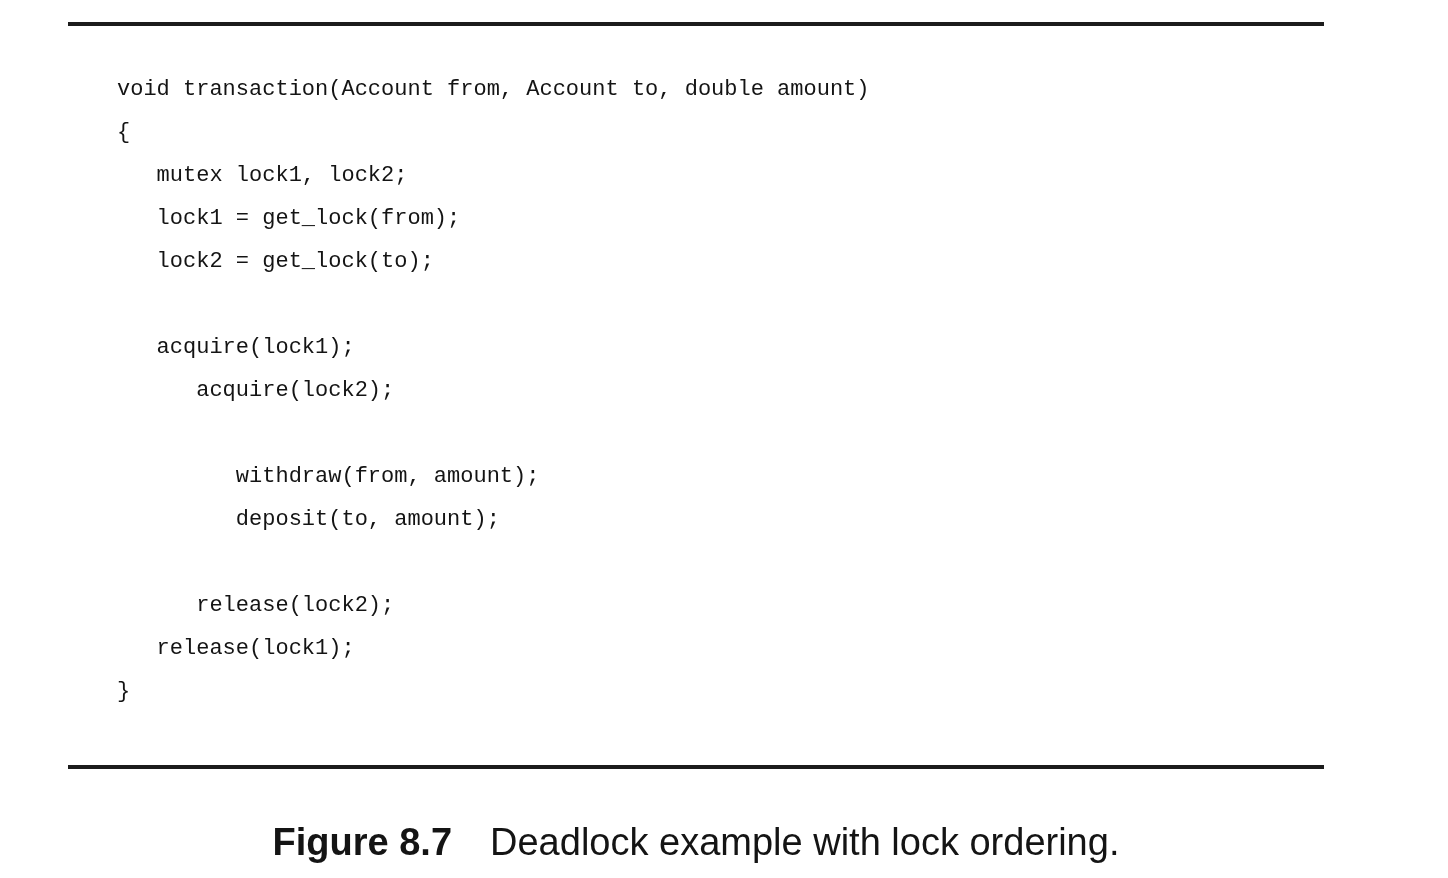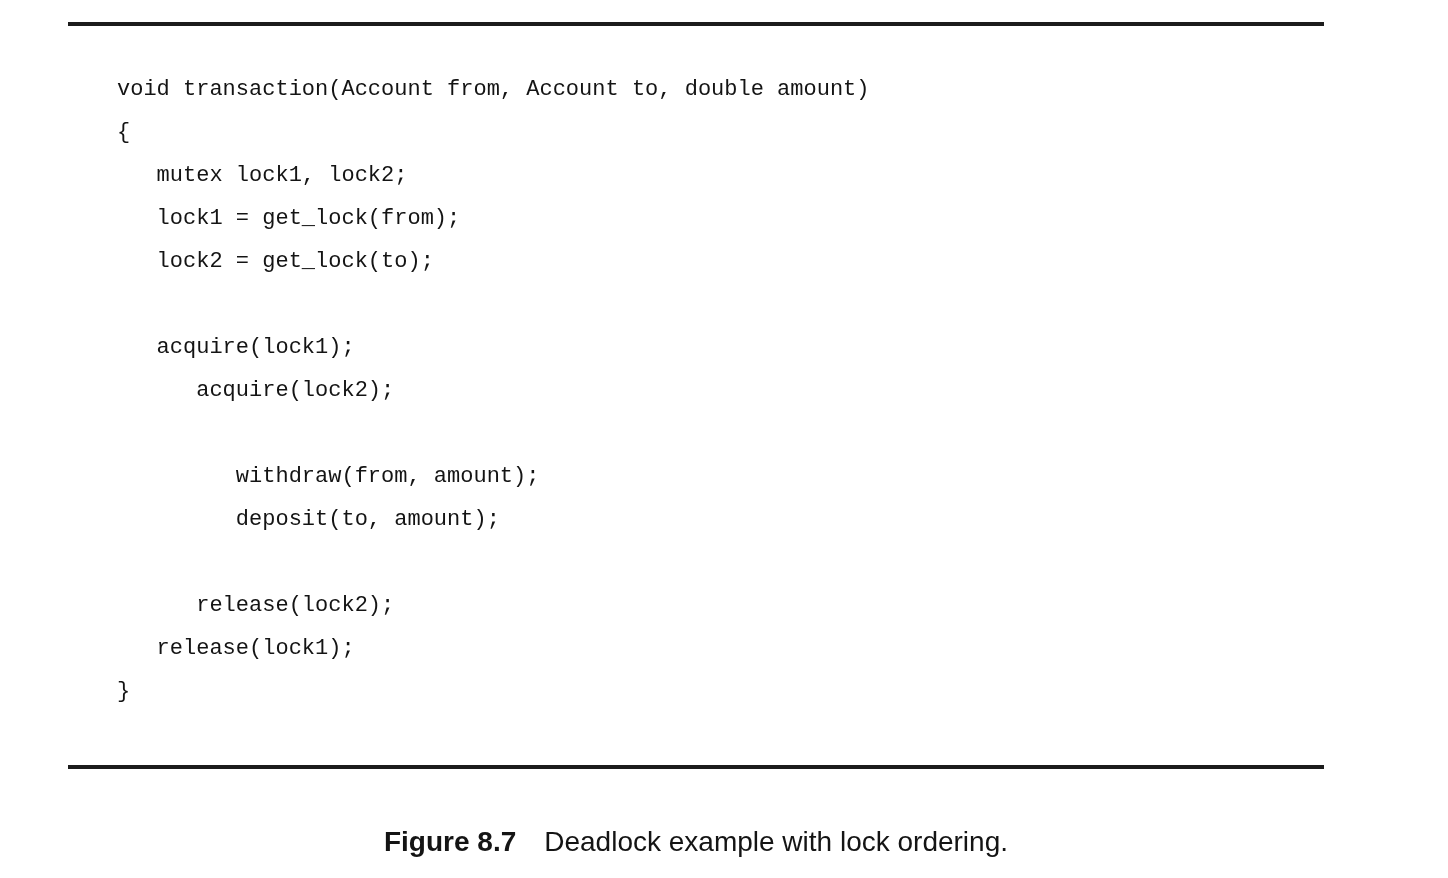--- a/index.html
+++ b/index.html
@@ -37,21 +37,21 @@
     line-height: 43px;
     color: var(--text);
     white-space: pre;
   }
   .caption {
     position: absolute;
     left: 68px;
     top: 824px;
     width: 1256px;
     text-align: center;
-    font-size: 28px;
+    font-size: 38px;
     line-height: 36px;
     color: var(--text);
   }
   .caption .label {
     font-weight: bold;
     margin-right: 1em;
   }
 </style>
 </head>
 <body>

